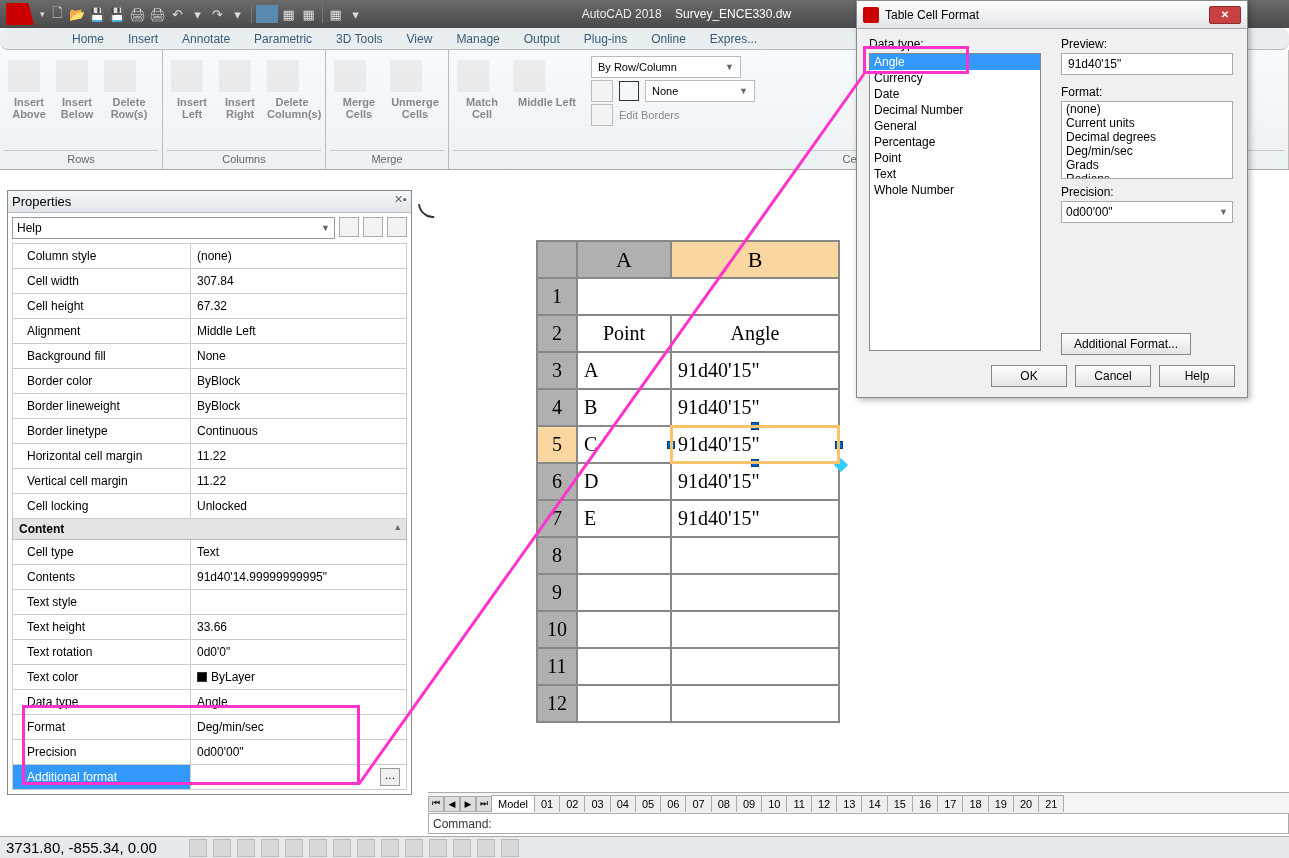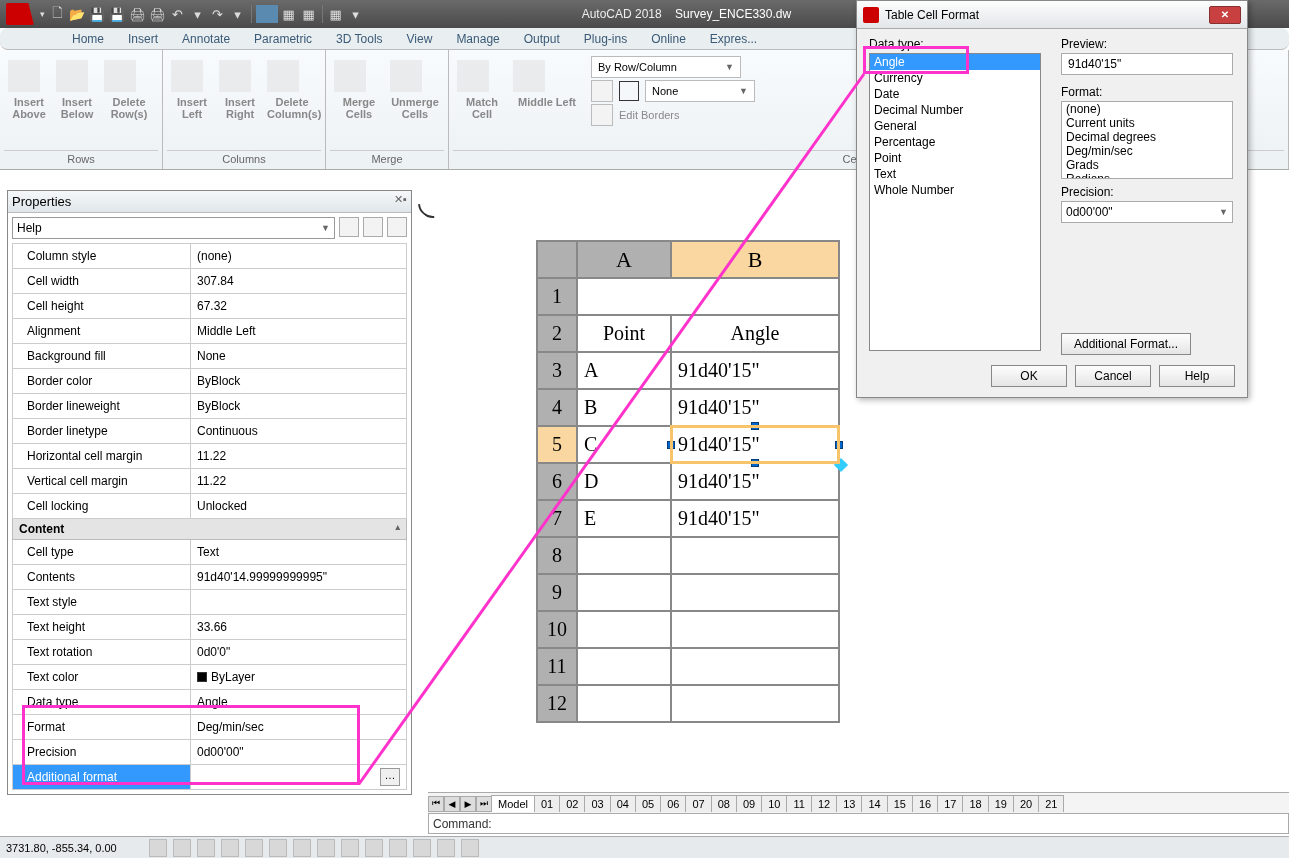--- a/index.html
+++ b/index.html
@@ -96,21 +96,21 @@
   .ltab-nav { display:flex; gap:0; }
   .ltab-nav span { width:16px; height:16px; background:#ddd; border:1px solid #aaa; display:inline-flex; align-items:center; justify-content:center; font-size:9px;}
   .ltab { padding: 2px 6px; border:1px solid #aaa; border-bottom:none; background:#eee; margin-left:-1px; }
   .ltab.active { background:#fff; }
 
   
   .cmd-line { position:absolute; left:428px; bottom:24px; right:0; height:21px; border:1px solid #aaa; background:#fff; display:flex; align-items:center; font-size:12px; padding-left:4px; }
   .cmd-label { color:#333; }
 
   
-  .status-bar { position:absolute; bottom:0; left:0; right:0; height:22px; background:#e7eaec; border-top:1px solid #aaa; display:flex; align-items:center; padding:0 6px; font-size:11px; gap:6px; }
+  .status-bar { position:absolute; bottom:0; left:0; right:0; height:22px; background:#e7eaec; border-top:1px solid #aaa; display:flex; align-items:center; padding:0 6px; font-size:15px; gap:6px; }
   .status-btn { width:18px; height:18px; background:#d8d8d8; border:1px solid #bbb; }
   .partial-circle { position:absolute; left:418px; top:188px; width:30px; height:30px; border:2px solid #333; border-radius:50%; border-left-color:transparent; border-bottom-color:transparent; border-top-color:transparent; transform: rotate(130deg); }
 </style>
 </head>
 <body>
 
 <div class="title-bar">
   <div class="app-logo"></div>
   <span class="chev" style="color:#ddd;">▾</span>
   <div class="qat">

